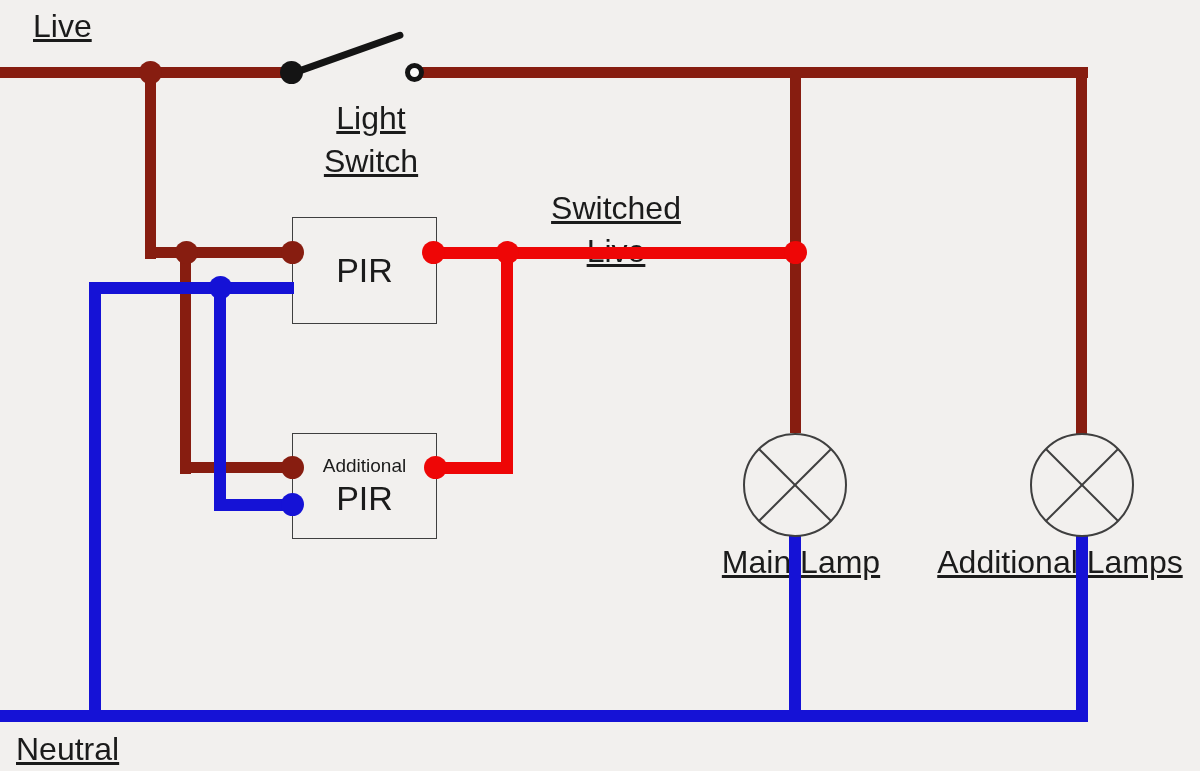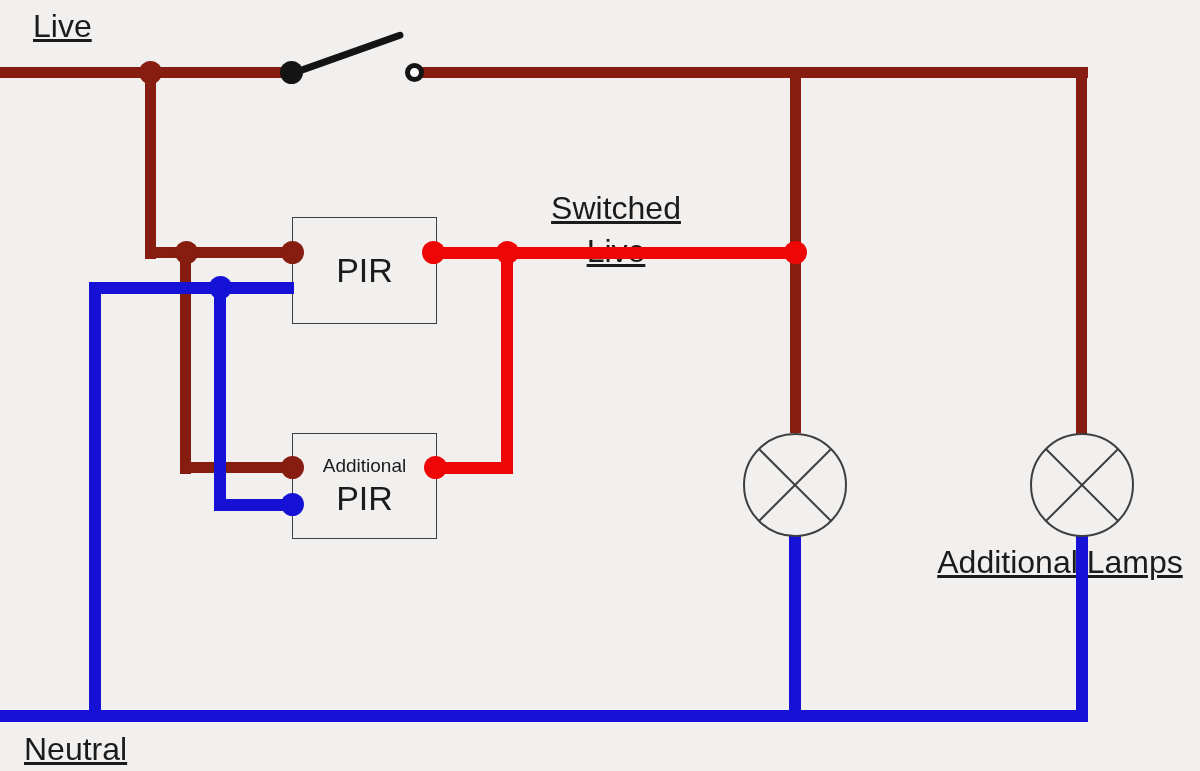--- a/index.html
+++ b/index.html
@@ -62,24 +62,27 @@
 
   <div class="comp-box" style="left:292px;top:217px;width:145px;height:107px;">
     <div class="big">PIR</div>
   </div>
   <div class="comp-box" style="left:292px;top:433px;width:145px;height:106px;">
     <div class="small">Additional</div>
     <div class="big">PIR</div>
   </div>
 
   <div class="lbl" style="left:33px;top:5px;">Live</div>
+  <div class="lbl center" style="left:290px;top:97px;width:162px;">Light
+Switch</div>
   <div class="lbl center" style="left:533px;top:163px;width:166px;margin-top:24px;">Switched
 Live</div>
+  <div class="lbl center" style="left:651px;top:541px;width:300px;">Main Lamp</div>
   <div class="lbl center" style="left:908px;top:541px;width:304px;">Additional Lamps</div>
-  <div class="lbl" style="left:24px;top:728px;">Neutral</div>
+  <div class="lbl" style="left:16px;top:728px;">Neutral</div>
 
   <div class="wire live" style="left:0;top:67px;width:292px;height:11px;"></div>
   <div class="wire live" style="left:414px;top:67px;width:674px;height:11px;"></div>
   <div class="wire live" style="left:1076px;top:67px;width:11px;height:368px;"></div>
   <div class="wire live" style="left:790px;top:67px;width:11px;height:366px;"></div>
   <div class="wire live" style="left:145px;top:67px;width:11px;height:192px;"></div>
   <div class="wire live" style="left:145px;top:247px;width:148px;height:11px;"></div>
   <div class="wire live" style="left:180px;top:247px;width:11px;height:227px;"></div>
   <div class="wire live" style="left:180px;top:462px;width:113px;height:11px;"></div>
 

